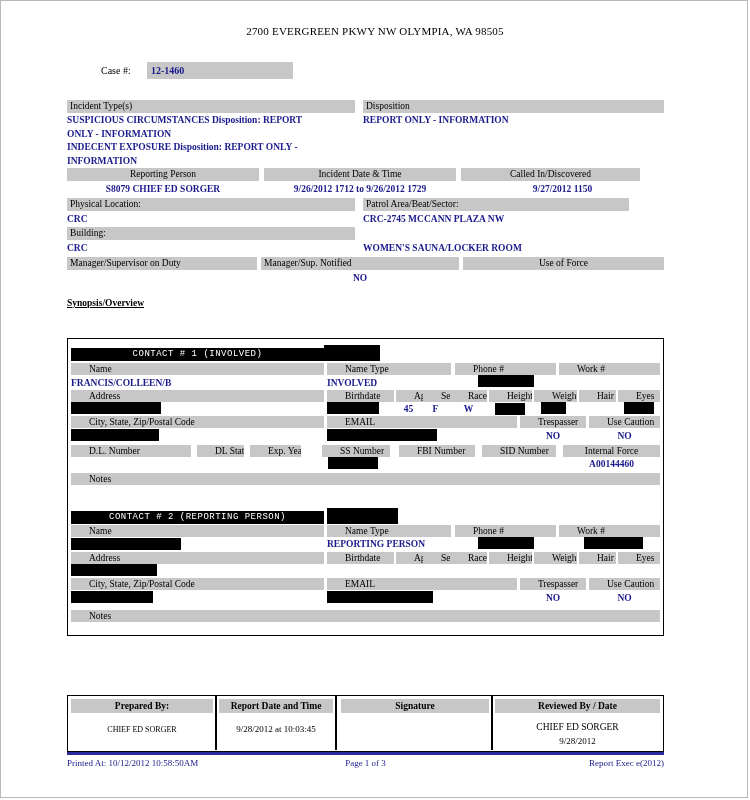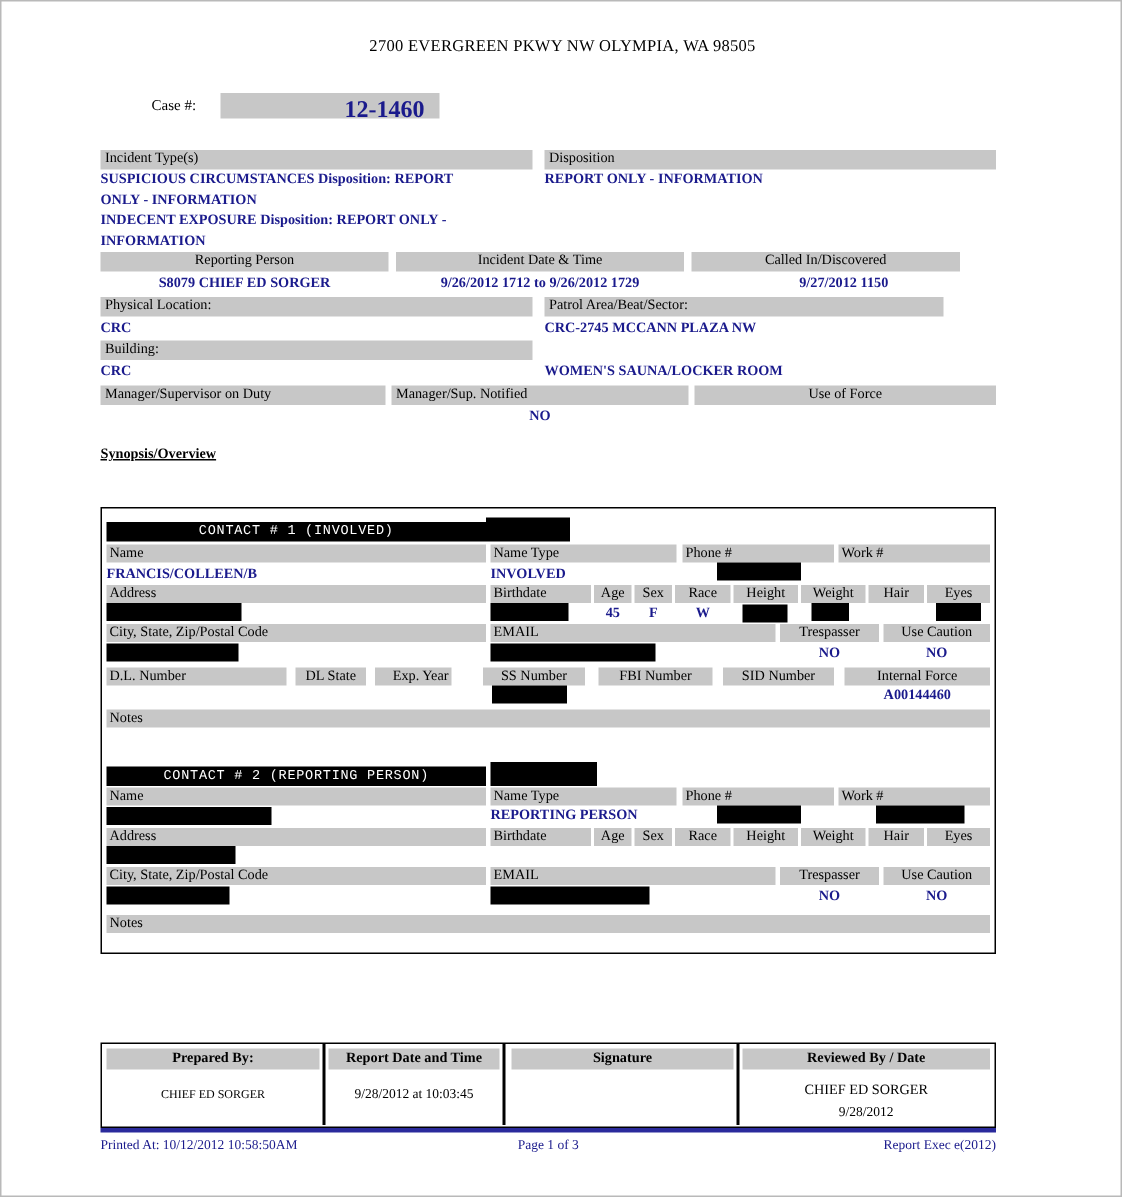--- a/index.html
+++ b/index.html
@@ -25,21 +25,21 @@
     box-sizing: border-box;
   }
   .abs { position: absolute; }
 
   
   .lbl {                
     font-size: 9.5px;
     line-height: 12px;
     color: #000;
     background: #c7c7c7;
-    padding: 0 2px;
+    padding: 0 18px;
     box-sizing: border-box;
     white-space: nowrap;
     overflow: hidden;
   }
   .lbl.ctr { text-align: center; }
   .val {                
     font-size: 9.5px;
     line-height: 12px;
     font-weight: bold;
     color: #1a1a8c;
@@ -59,23 +59,23 @@
   }
   #case-label {
     left: 100px; top: 64px;
     font-size: 10px;
   }
   #case-box {
     left: 146px; top: 61px; width: 146px; height: 17px;
     background: #c7c7c7;
   }
   #case-val {
-    left: 136px; top: 64px; width: 146px;
-    text-align: right;
-    font-size: 16px; font-weight: bold; color: #1a1a8c;
+    left: 150px; top: 64px; width: 146px;
+    text-align: left;
+    font-size: 10px; font-weight: bold; color: #1a1a8c;
   }
 
   
   .hdrbar {
     background: #c7c7c7;
     height: 13px;
     font-size: 9.5px;
     line-height: 13px;
     padding-left: 3px;
     box-sizing: border-box;

